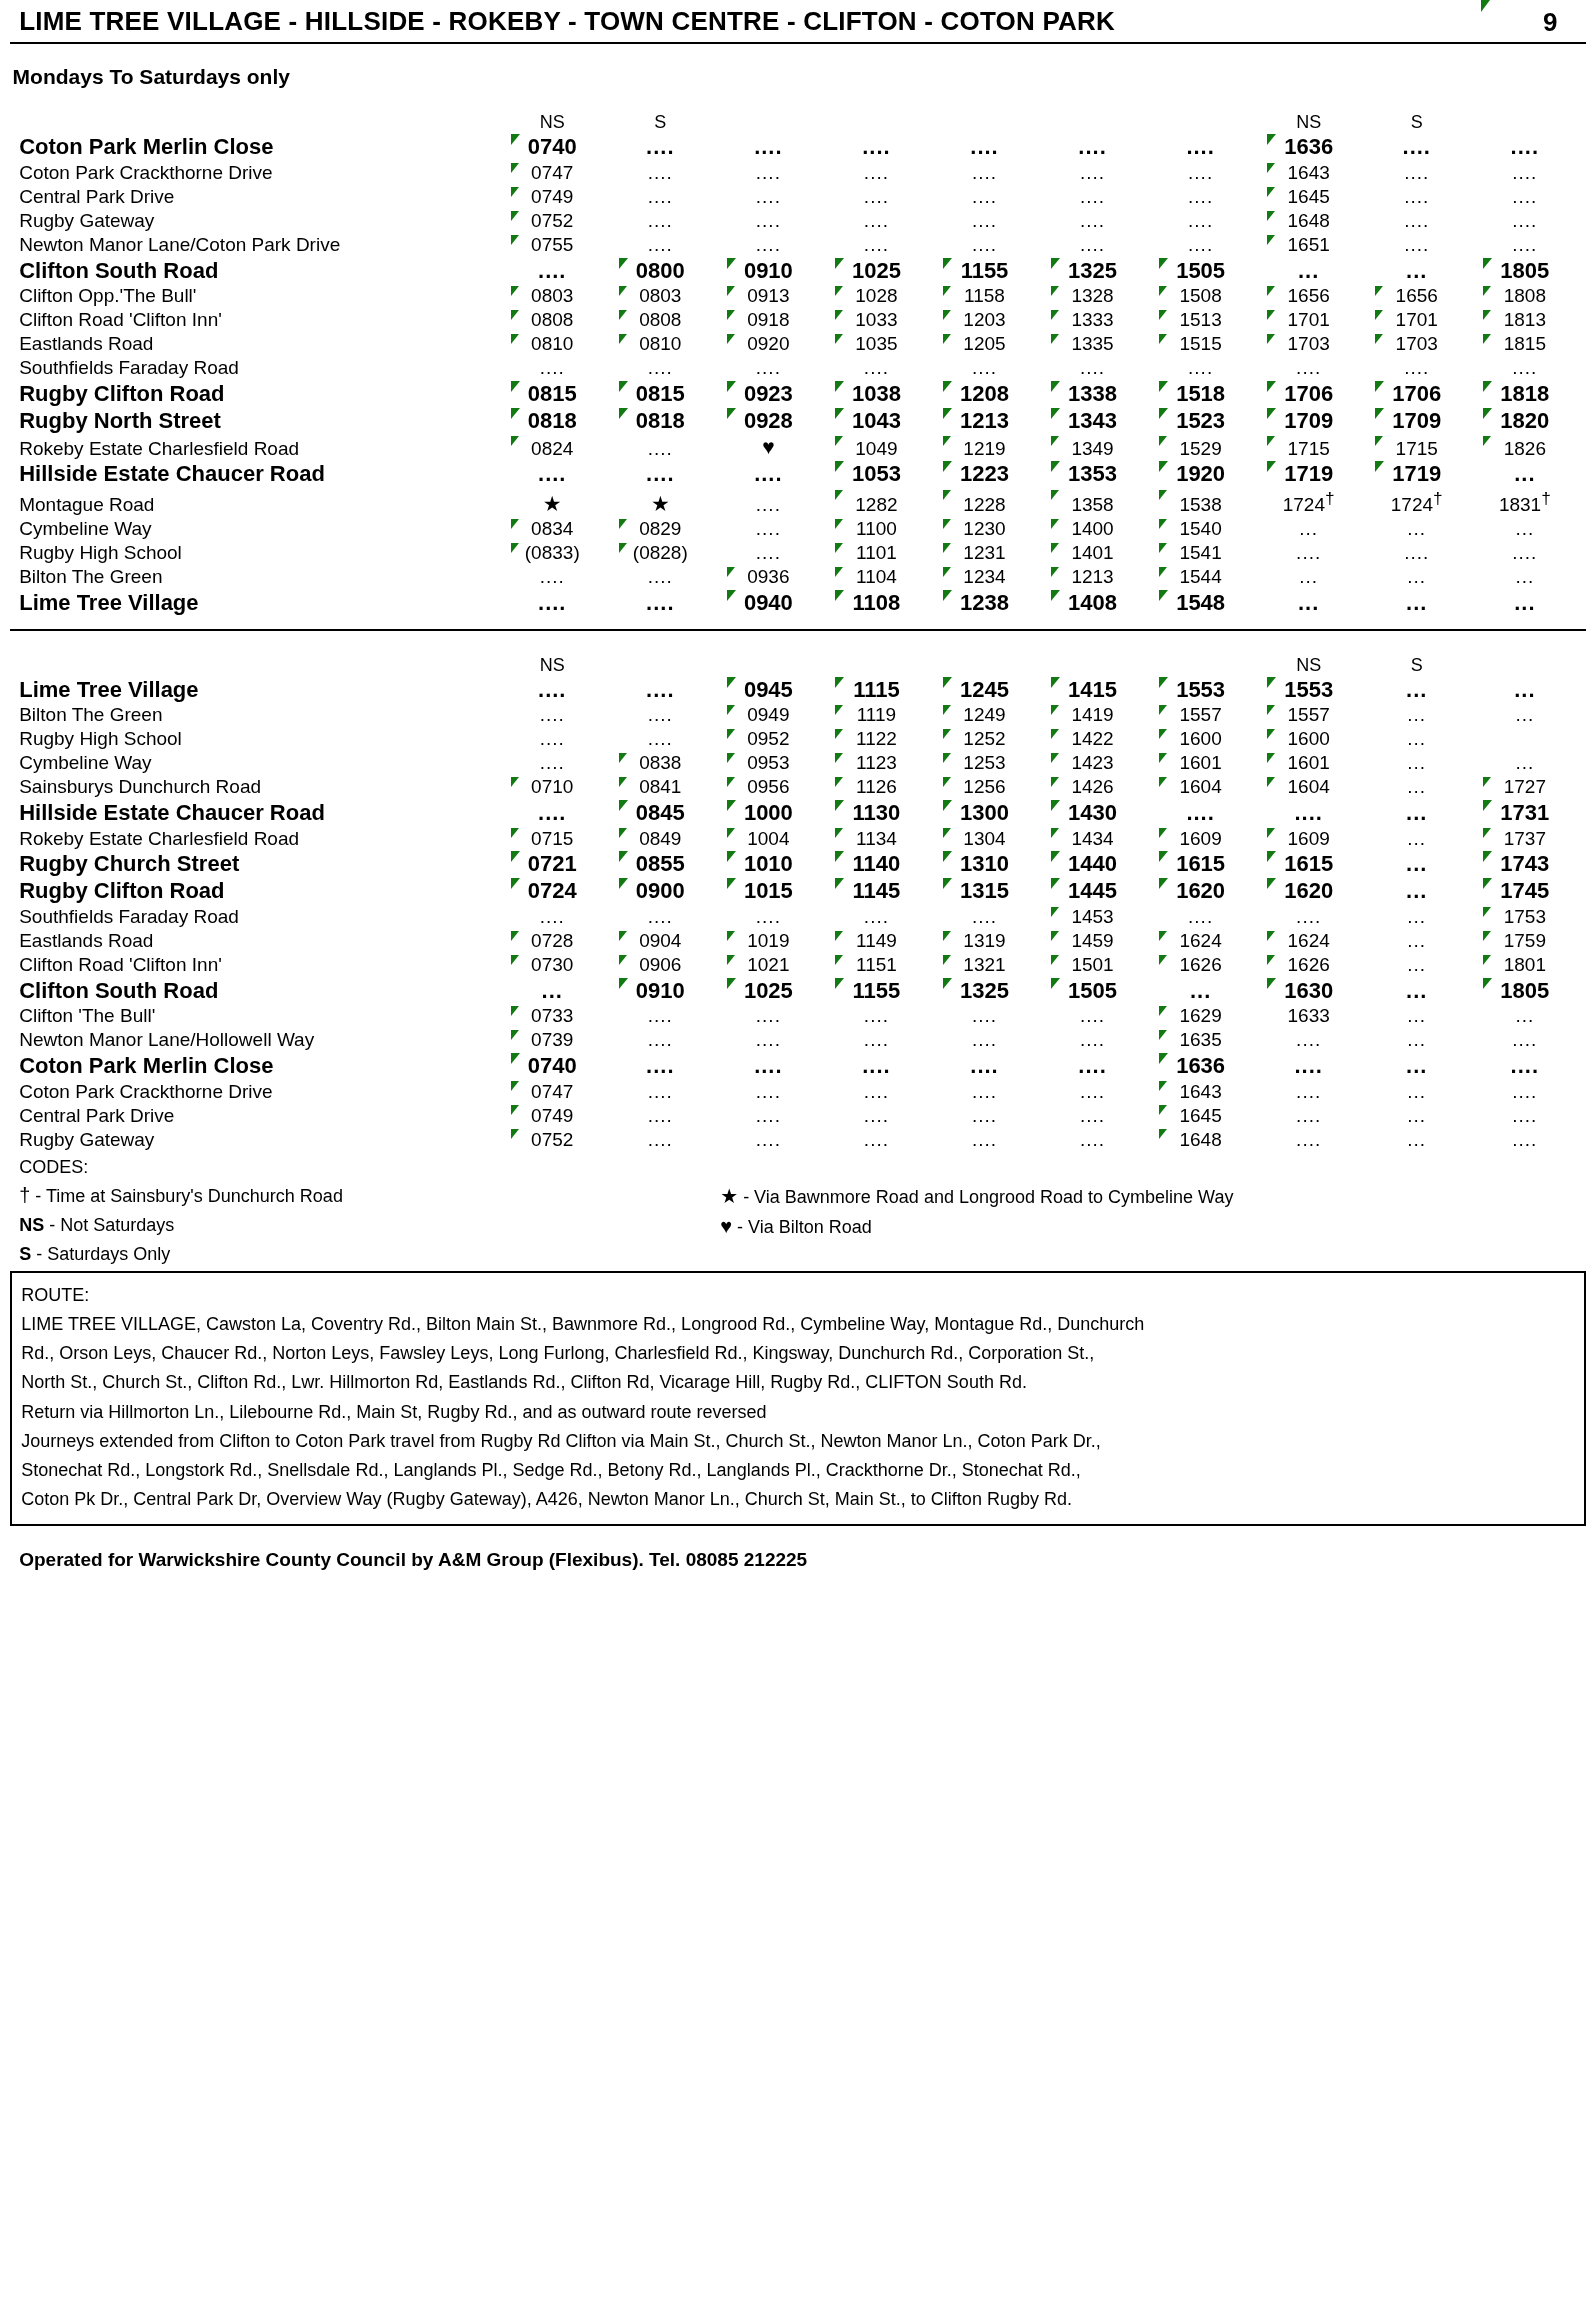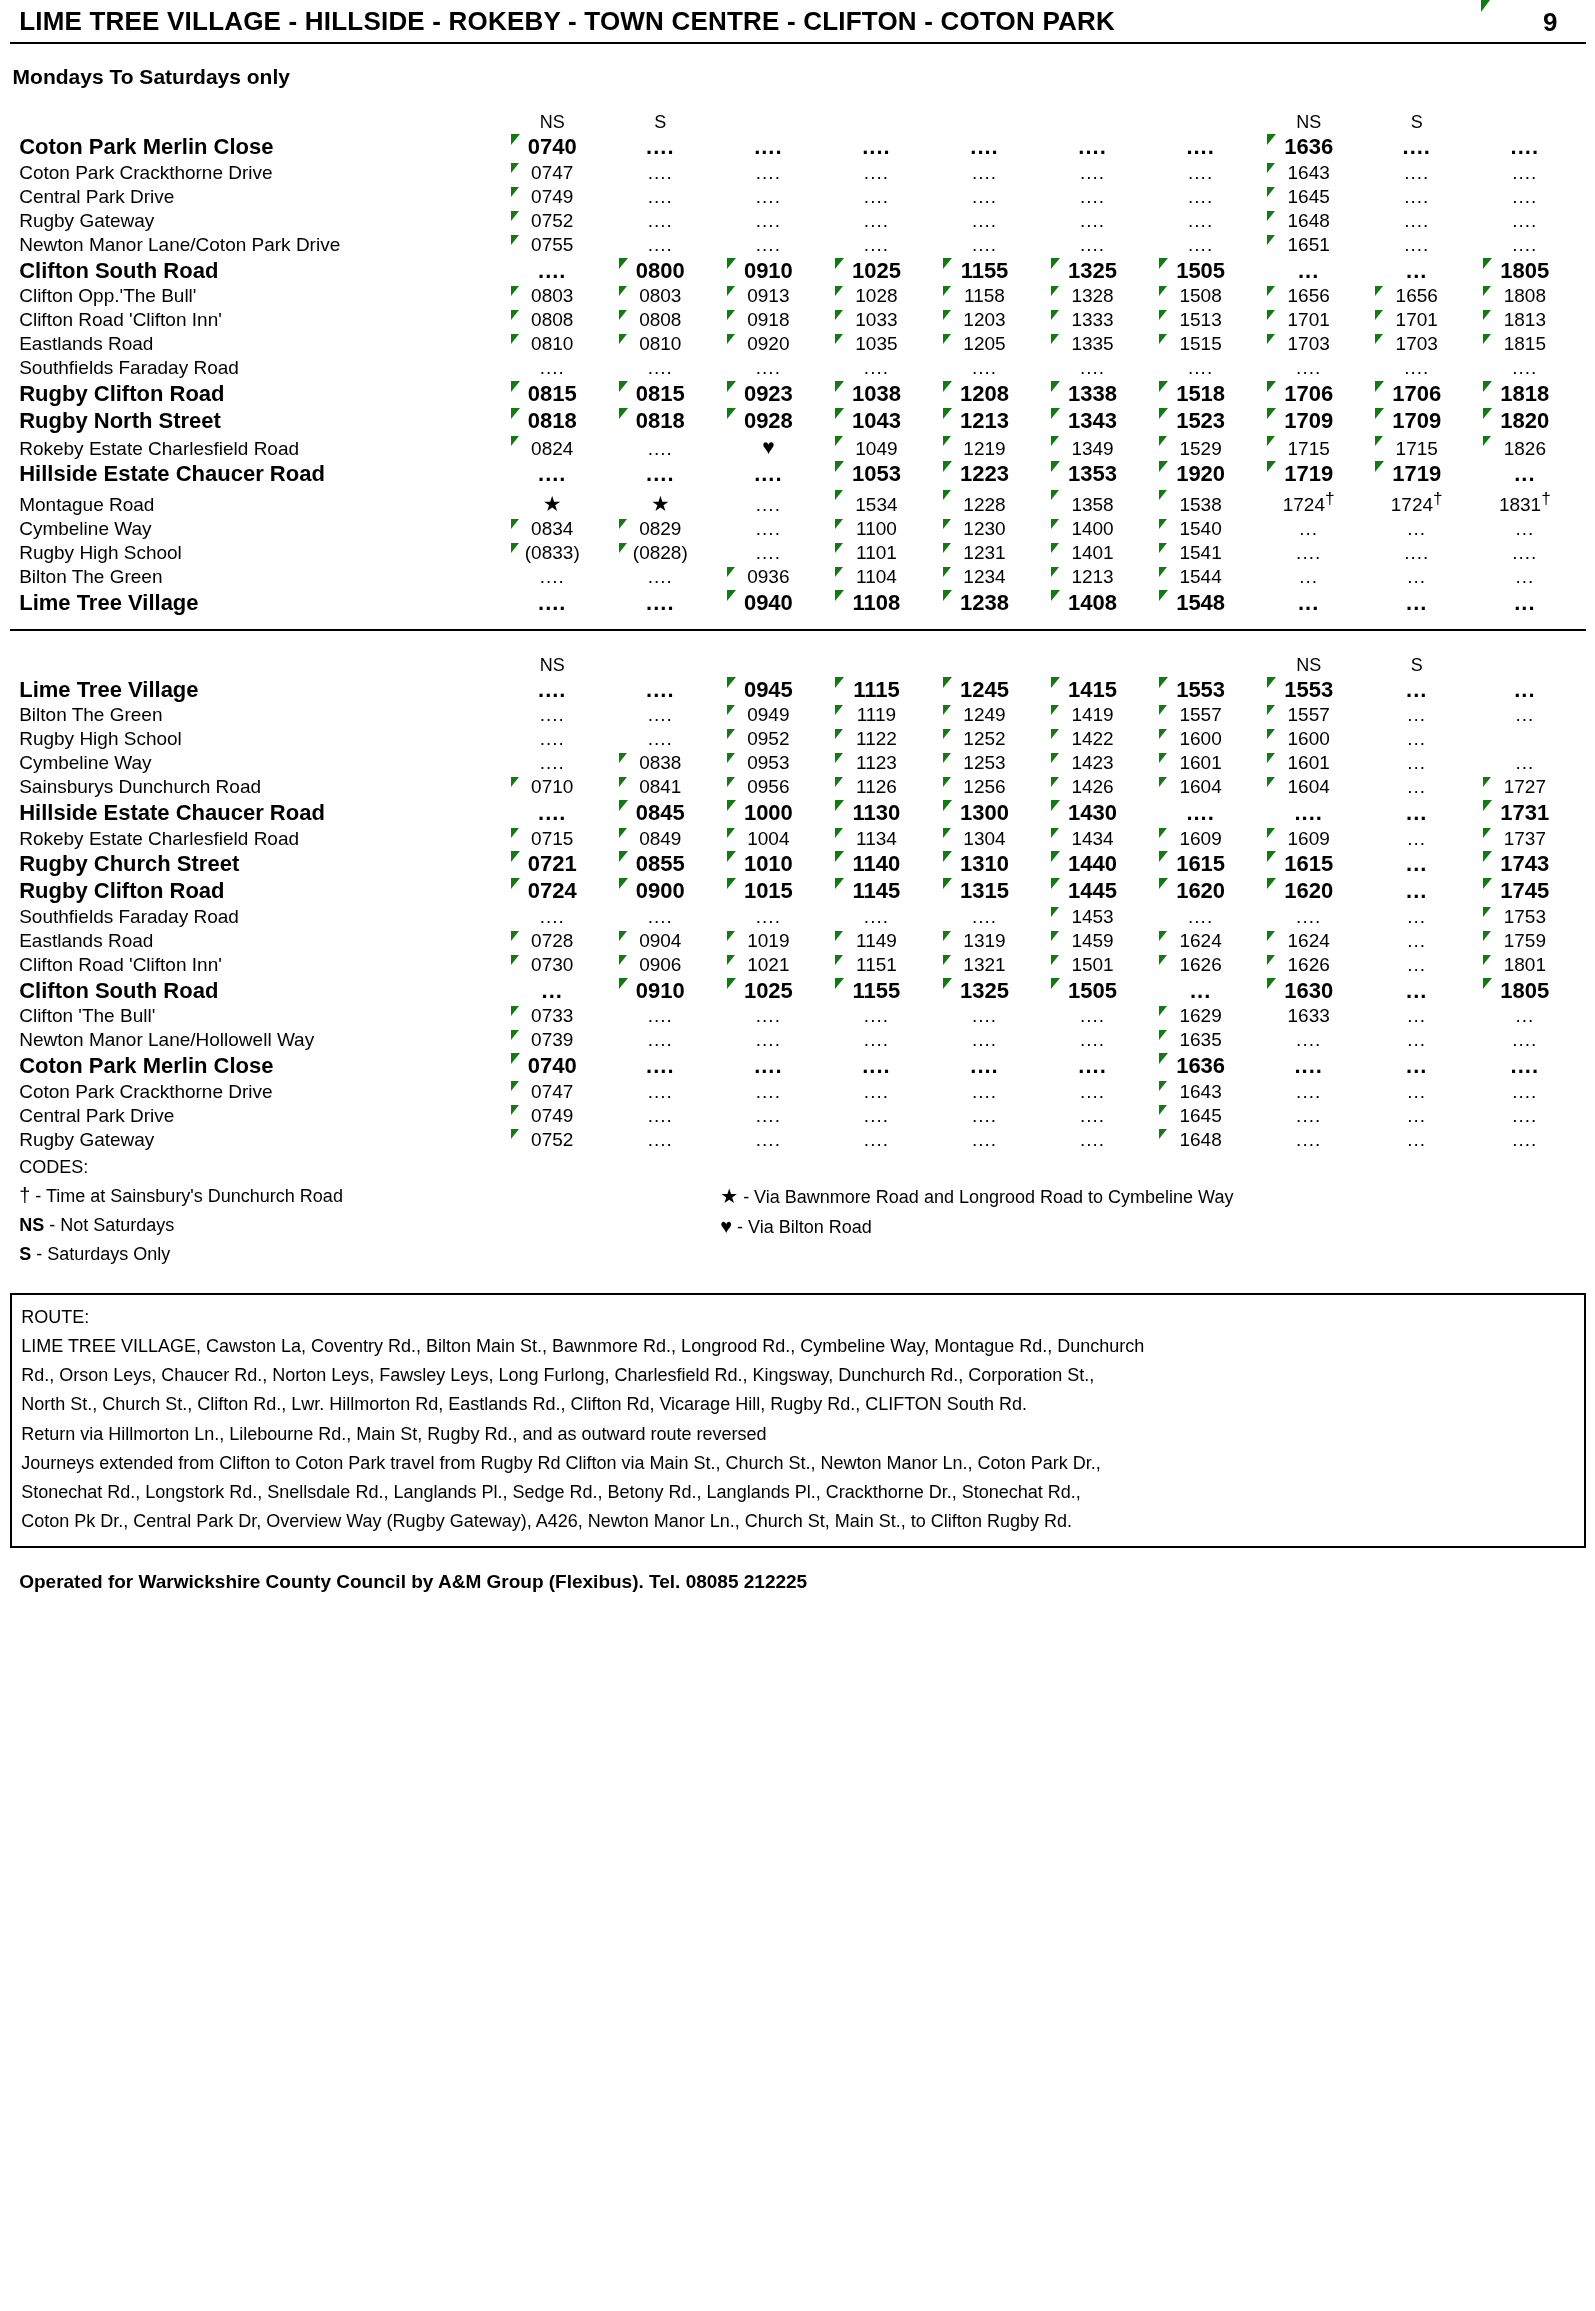--- a/index.html
+++ b/index.html
@@ -148,21 +148,21 @@
     display: grid;
     grid-template-columns: 701px auto;
     row-gap: 6.7px;
   }
   .code-line { font-size: 18px; white-space: nowrap; }
   .code-key { font-weight: bold; }
   .code-glyph { font-size: 20px; }
 
   
   .route-box {
-    margin-top: 28px;
+    margin-top: 6px;
     border: 2.9px solid #000;
     padding: 7.7px 9.6px 9.6px 9.6px;
   }
   .route-line {
     font-size: 18px;
     line-height: 1.62;
     white-space: nowrap;
   }
 
   
@@ -399,21 +399,21 @@
           <td class="cell major"><span class="flag"></span><span>1920</span></td>
           <td class="cell major"><span class="flag"></span><span>1719</span></td>
           <td class="cell major"><span class="flag"></span><span>1719</span></td>
           <td class="cell major"><span class="dots">...</span></td>
         </tr>
         <tr class="row">
           <td class="stop">Montague Road</td>
           <td class="cell"><span class="sym">★</span></td>
           <td class="cell"><span class="sym">★</span></td>
           <td class="cell"><span class="dots">....</span></td>
-          <td class="cell"><span class="flag"></span><span>1534</span></td>
+          <td class="cell"><span class="flag"></span><span>1282</span></td>
           <td class="cell"><span class="flag"></span><span>1228</span></td>
           <td class="cell"><span class="flag"></span><span>1358</span></td>
           <td class="cell"><span class="flag"></span><span>1538</span></td>
           <td class="cell"><span>1724<span class="dag">†</span></span></td>
           <td class="cell"><span>1724<span class="dag">†</span></span></td>
           <td class="cell"><span>1831<span class="dag">†</span></span></td>
         </tr>
         <tr class="row">
           <td class="stop">Cymbeline Way</td>
           <td class="cell"><span class="flag"></span><span>0834</span></td>

